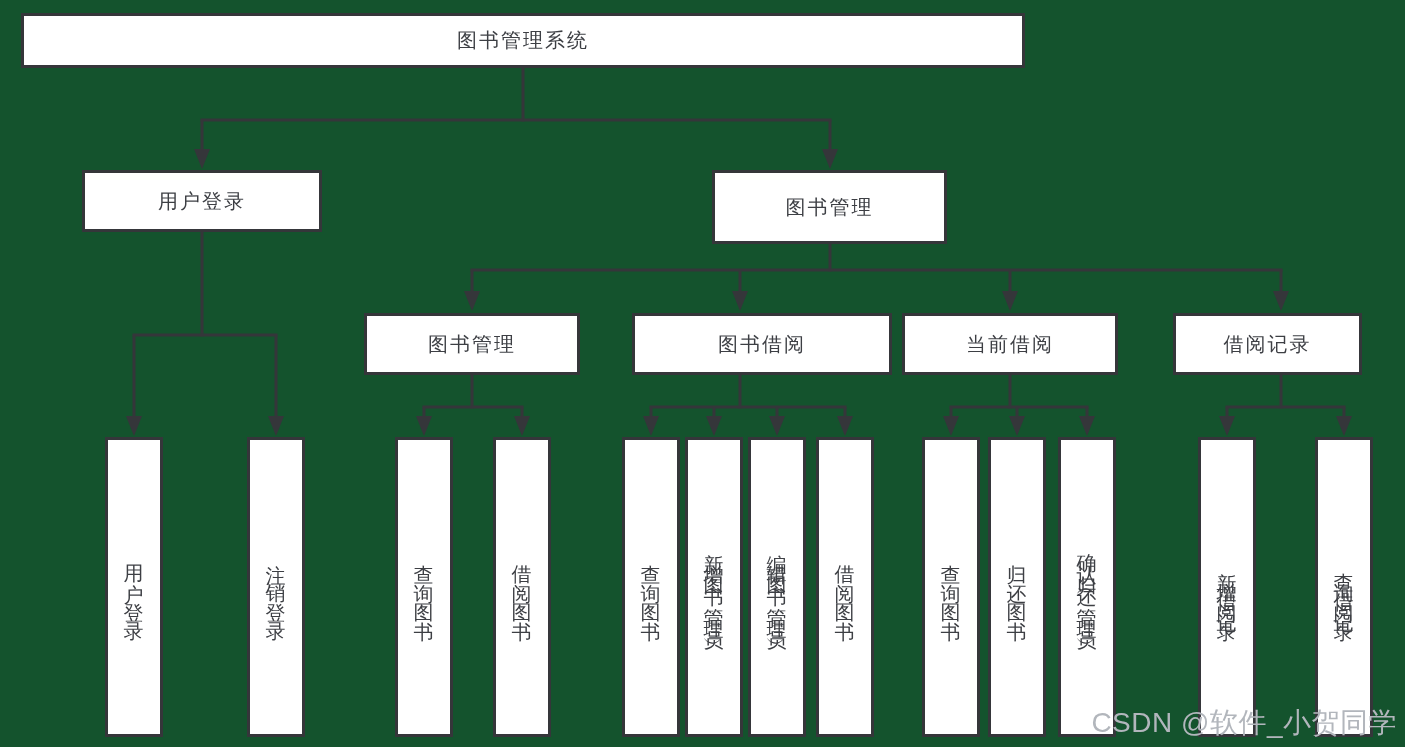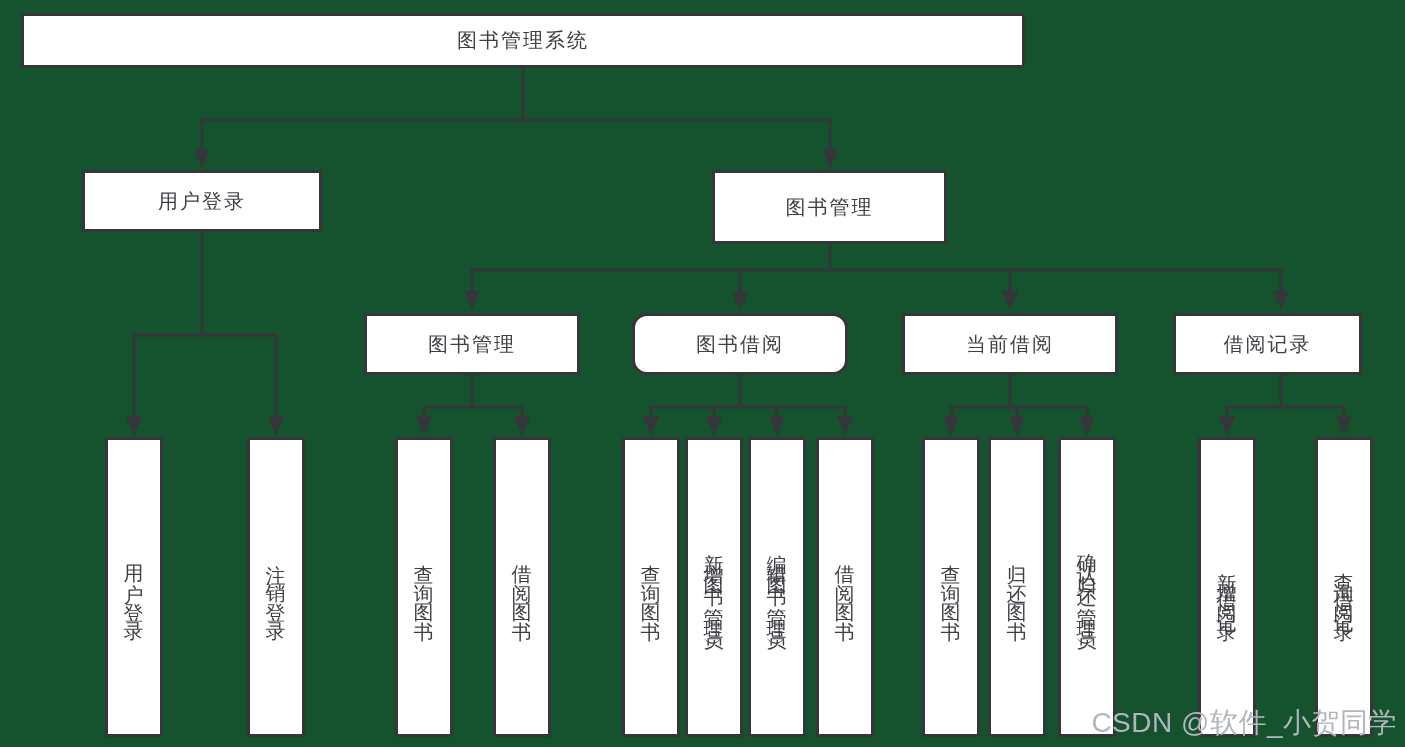--- a/index.html
+++ b/index.html
@@ -127,21 +127,21 @@
   <div class="node h-node" style="left:82px; top:170px; width:240px; height:62px;">
     <span class="lbl">用户登录</span>
   </div>
   <div class="node h-node" style="left:712px; top:170px; width:235px; height:74px;">
     <span class="lbl">图书管理</span>
   </div>
 
   <div class="node h-node" style="left:364px; top:313px; width:216px; height:62px;">
     <span class="lbl">图书管理</span>
   </div>
-  <div class="node h-node" style="left:632px; top:313px; width:216px; height:62px;border-radius:15px;">
+  <div class="node h-node" style="left:632px; top:313px; width:260px; height:62px;">
     <span class="lbl">图书借阅</span>
   </div>
   <div class="node h-node" style="left:902px; top:313px; width:216px; height:62px;justify-content:center;">
     <span class="lbl">当前借阅</span>
   </div>
   <div class="node h-node" style="left:1173px; top:313px; width:189px; height:62px;">
     <span class="lbl">借阅记录</span>
   </div>
 
   <div class="node v-node sp4" style="left:105px; top:437px; width:58px; height:300px;">

